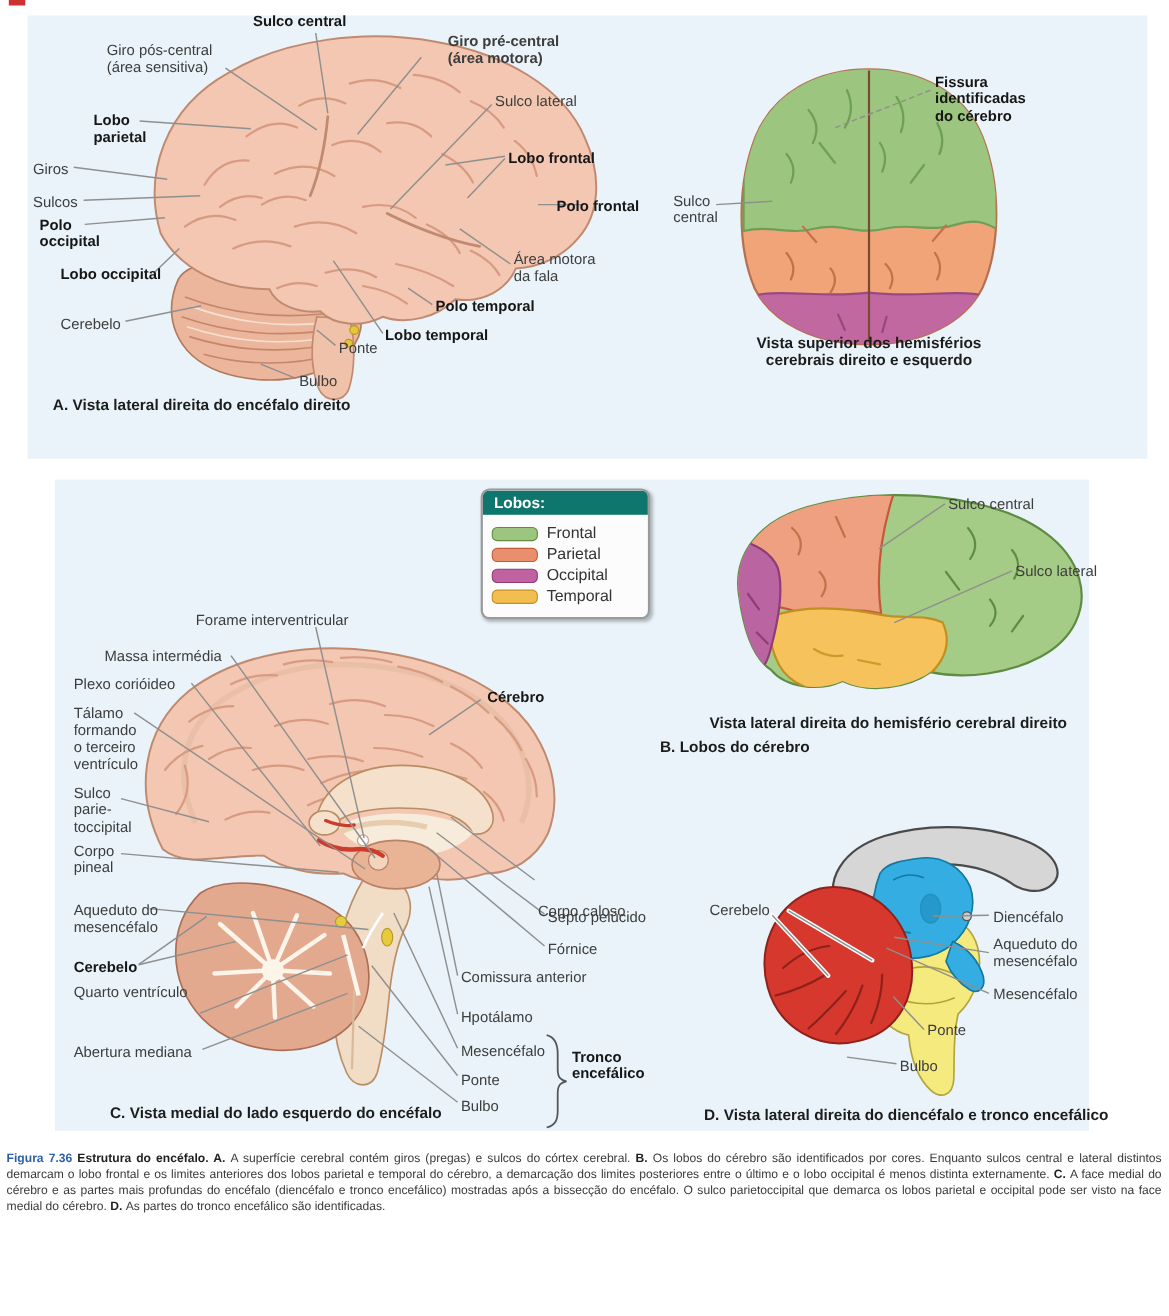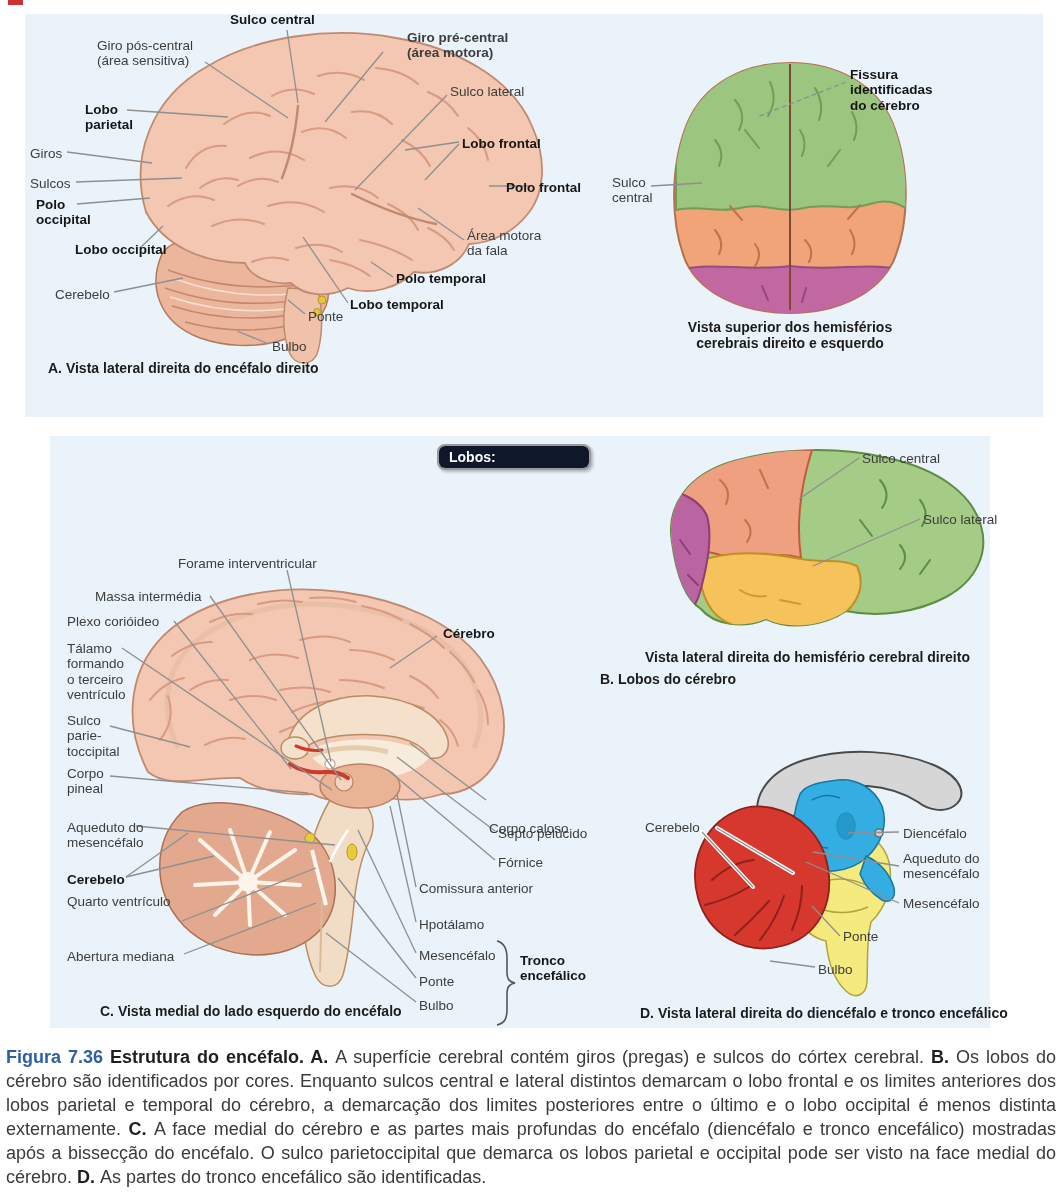--- a/index.html
+++ b/index.html
@@ -9,28 +9,28 @@
   .panel-bg{position:absolute;background:#e9f3f9;}
   #art{position:absolute;left:0;top:0;}
   .lbl{position:absolute;font-size:13.5px;line-height:1.14;color:#3d3d3d;white-space:pre-line;z-index:5;}
   .lbl.b{font-weight:700;color:#161616;}
   .pcap{position:absolute;font-size:14px;font-weight:700;color:#1c1c1c;white-space:pre-line;z-index:5;}
   .pcap.c{text-align:center;}
   
   #legend{position:absolute;left:437px;top:444px;width:150px;z-index:6;
           border:2px solid #9a9a9a;border-radius:8px;background:#fcfcfc;
           box-shadow:2px 2px 3px rgba(0,0,0,.25);overflow:hidden;}
-  #legend .hdr{background:#0f172a;color:#fff;font-weight:700;font-size:14px;padding:3px 10px;}
+  #legend .hdr{background:#0f766e;color:#fff;font-weight:700;font-size:14px;padding:3px 10px;}
   #legend .items{padding:6px 8px 8px 8px;}
   #legend .row{display:flex;align-items:center;margin:3px 0;}
   #legend .sw{width:40px;height:11px;border-radius:5px;margin-right:8px;border:1px solid #666;flex:0 0 auto;}
   #legend .lab{font-size:14.5px;color:#333;}
   
   #figcap{position:absolute;left:6px;top:1046px;width:1050px;z-index:5;
-          font-size:18px;line-height:1.33;color:#3a3a3a;text-align:justify;}
+          font-size:11px;line-height:1.33;color:#3a3a3a;text-align:justify;}
   #figcap .b{font-weight:700;color:#1f1f1f;}
   #crop-mark{position:absolute;left:8px;top:0;width:15px;height:5px;background:#cc3330;}
 </style>
 </head>
 <body>
 
 <div id="page">
   <div id="crop-mark"></div>
   <div class="panel-bg" style="left:25px;top:14px;width:1018px;height:403px;"></div>
   <div class="panel-bg" style="left:50px;top:436px;width:940px;height:592px;"></div>
@@ -289,24 +289,42 @@
       <line x1="899" y1="903" x2="806" y2="862"></line>
         <line x1="840" y1="936" x2="812" y2="906"></line>
       <line x1="815" y1="967" x2="770" y2="961"></line>
     </g>
 
     <path d="M497,941 C505,943 507,950 507,958 L507,972 C507,980 510,982 515,983 C510,984 507,986 507,994 L507,1010 C507,1018 505,1023 497,1025" fill="none" stroke="#555" stroke-width="1.6"></path>
   </svg>
 
   <div id="legend">
     <div class="hdr">Lobos:</div>
+    <div class="items" id="legend-items">
+        <div class="row">
+          <span class="sw" style="background: rgb(156, 197, 127); border-color: rgb(95, 140, 67);"></span>
+          <span class="lab">Frontal</span>
+        </div>
+        <div class="row">
+          <span class="sw" style="background: rgb(233, 143, 109); border-color: rgb(194, 90, 58);"></span>
+          <span class="lab">Parietal</span>
+        </div>
+        <div class="row">
+          <span class="sw" style="background: rgb(192, 98, 159); border-color: rgb(142, 61, 117);"></span>
+          <span class="lab">Occipital</span>
+        </div>
+        <div class="row">
+          <span class="sw" style="background: rgb(243, 190, 80); border-color: rgb(194, 143, 34);"></span>
+          <span class="lab">Temporal</span>
+        </div>
+      </div>
   </div>
 
   <div class="pcap" style="left:48px;top:360px;">A. Vista lateral direita do encéfalo direito</div>
-  <div class="pcap c" style="left:640px;top:303px;width:300px;margin-top:16px;">Vista superior dos hemisférios
+  <div class="pcap c" style="left:640px;top:303px;width:300px;">Vista superior dos hemisférios
 cerebrais direito e esquerdo</div>
   <div class="pcap" style="left:645px;top:649px;">Vista lateral direita do hemisfério cerebral direito</div>
   <div class="pcap" style="left:600px;top:671px;">B. Lobos do cérebro</div>
   <div class="pcap" style="left:100px;top:1003px;">C. Vista medial do lado esquerdo do encéfalo</div>
   <div class="pcap" style="left:640px;top:1005px;">D. Vista lateral direita do diencéfalo e tronco encefálico</div>
 
   <div id="figcap"><span class="b" style="color: rgb(45, 95, 168);">Figura 7.36 </span><span class="b">Estrutura do encéfalo. A. </span><span>A superfície cerebral contém giros (pregas) e sulcos do córtex cerebral. </span><span class="b">B. </span><span>Os lobos do cérebro são identificados por cores. Enquanto sulcos central e lateral distintos demarcam o lobo frontal e os limites anteriores dos lobos parietal e temporal do cérebro, a demarcação dos limites posteriores entre o último e o lobo occipital é menos distinta externamente. </span><span class="b">C. </span><span>A face medial do cérebro e as partes mais profundas do encéfalo (diencéfalo e tronco encefálico) mostradas após a bissecção do encéfalo. O sulco parietoccipital que demarca os lobos parietal e occipital pode ser visto na face medial do cérebro. </span><span class="b">D. </span><span>As partes do tronco encefálico são identificadas.</span></div>
 <div class="lbl b" style="left: 230px; top: 12px;">Sulco central</div>
     <div class="lbl" style="left: 97px; top: 38px;">Giro pós-central
 (área sensitiva)</div>
@@ -314,21 +332,21 @@
 (área motora)</div>
     <div class="lbl" style="left: 450px; top: 84px;">Sulco lateral</div>
     <div class="lbl b" style="left: 462px; top: 136px;">Lobo frontal</div>
     <div class="lbl b" style="left: 492px; top: 180px; margin-left: 14px;">Polo frontal</div>
     <div class="lbl b" style="left: 85px; top: 102px;">Lobo
 parietal</div>
     <div class="lbl" style="left: 30px; top: 146px;">Giros</div>
     <div class="lbl" style="left: 30px; top: 176px;">Sulcos</div>
     <div class="lbl b" style="left: 36px; top: 197px;">Polo
 occipital</div>
-    <div class="lbl b" style="left: 52px; top: 242px; padding-left: 23px;">Lobo occipital</div>
+    <div class="lbl b" style="left: 32px; top: 242px; padding-left: 23px;">Lobo occipital</div>
     <div class="lbl" style="left: 55px; top: 287px;">Cerebelo</div>
     <div class="lbl" style="left: 308px; top: 309px;">Ponte</div>
     <div class="lbl" style="left: 272px; top: 339px;">Bulbo</div>
     <div class="lbl" style="left: 467px; top: 228px;">Área motora
 da fala</div>
     <div class="lbl b" style="left: 396px; top: 271px;">Polo temporal</div>
     <div class="lbl b" style="left: 350px; top: 297px;">Lobo temporal</div>
     <div class="lbl b" style="left: 850px; top: 67px;">Fissura
 identificadas
 do cérebro</div>

